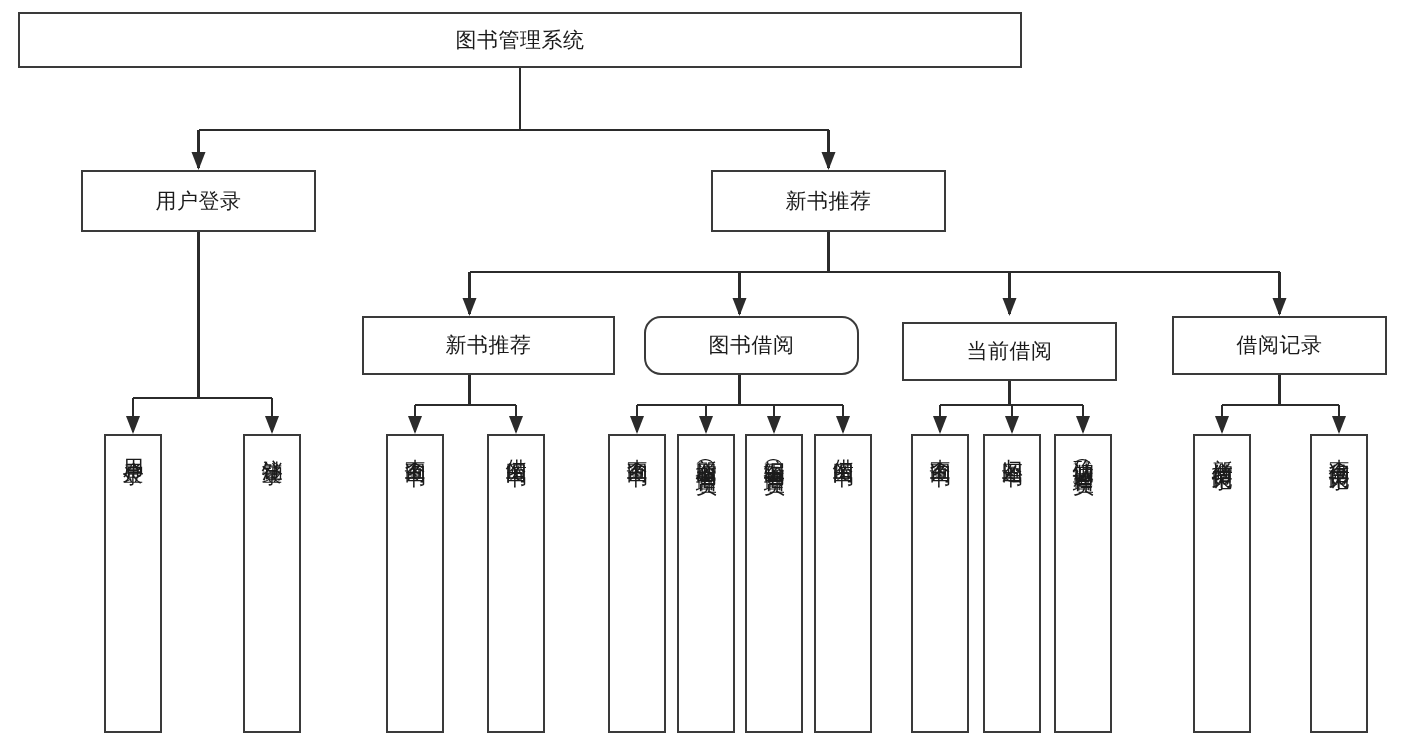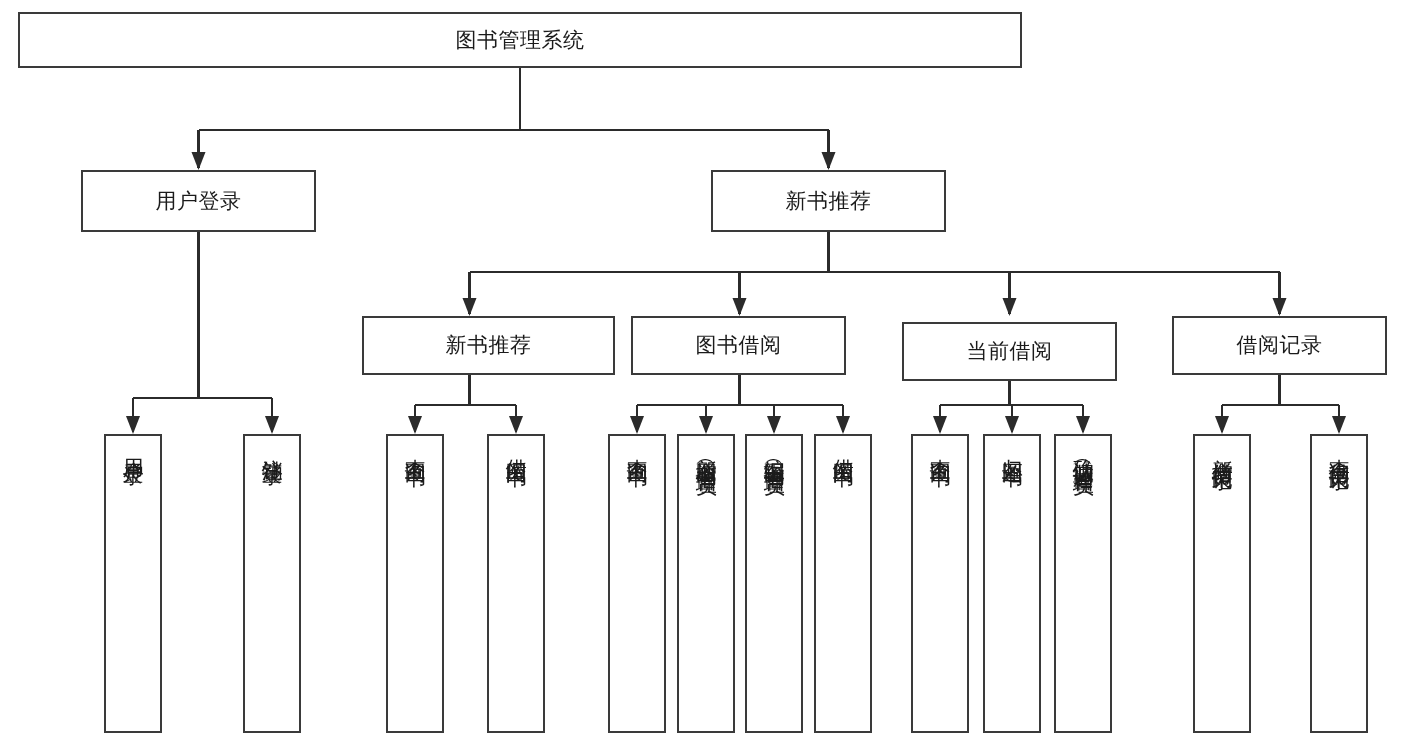--- a/index.html
+++ b/index.html
@@ -129,21 +129,21 @@
       </div>
       <div class="node horizontal" style="left: 81px; top: 170px; width: 235px; height: 62px; border-color: rgb(58, 58, 58); color: rgb(27, 27, 27);">
         <span class="node-label">用户登录</span>
       </div>
       <div class="node horizontal" style="left: 711px; top: 170px; width: 235px; height: 62px; border-color: rgb(58, 58, 58); color: rgb(27, 27, 27);">
         <span class="node-label">新书推荐</span>
       </div>
       <div class="node horizontal" style="left: 362px; top: 316px; width: 253px; height: 59px; border-color: rgb(58, 58, 58); color: rgb(27, 27, 27);">
         <span class="node-label">新书推荐</span>
       </div>
-      <div class="node horizontal" style="left: 631px; top: 316px; width: 215px; height: 59px; border-color: rgb(58, 58, 58); color: rgb(27, 27, 27);">
+      <div class="node horizontal" style="left: 644px; top: 316px; width: 215px; height: 59px; border-color: rgb(58, 58, 58); color: rgb(27, 27, 27); border-radius: 17px;">
         <span class="node-label">图书借阅</span>
       </div>
       <div class="node horizontal" style="left: 902px; top: 322px; width: 215px; height: 59px; border-color: rgb(58, 58, 58); color: rgb(27, 27, 27);">
         <span class="node-label">当前借阅</span>
       </div>
       <div class="node horizontal" style="left: 1172px; top: 316px; width: 215px; height: 59px; border-color: rgb(58, 58, 58); color: rgb(27, 27, 27);">
         <span class="node-label">借阅记录</span>
       </div>
       <div class="node vertical" style="left: 104px; top: 434px; width: 58px; height: 299px; border-color: rgb(58, 58, 58); color: rgb(27, 27, 27);">
         <span class="node-label">用户登录</span>

